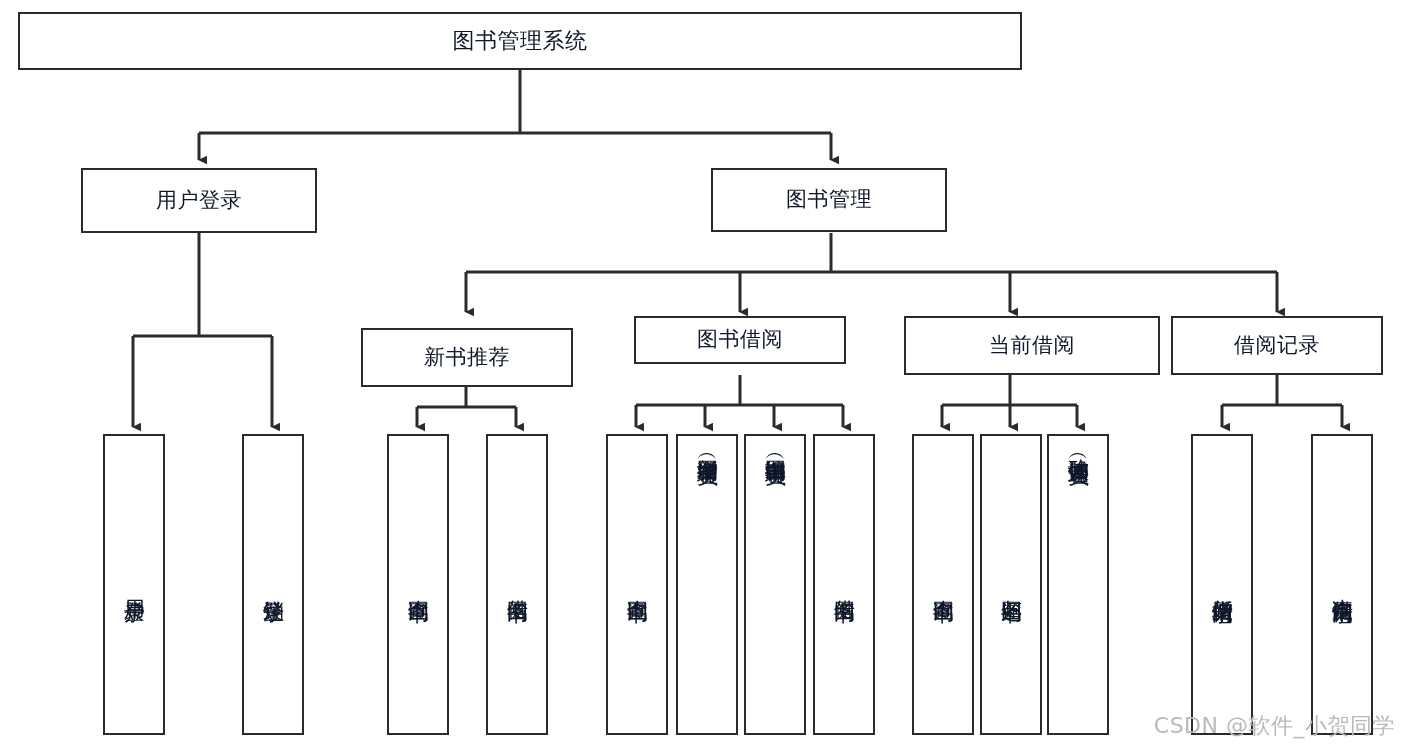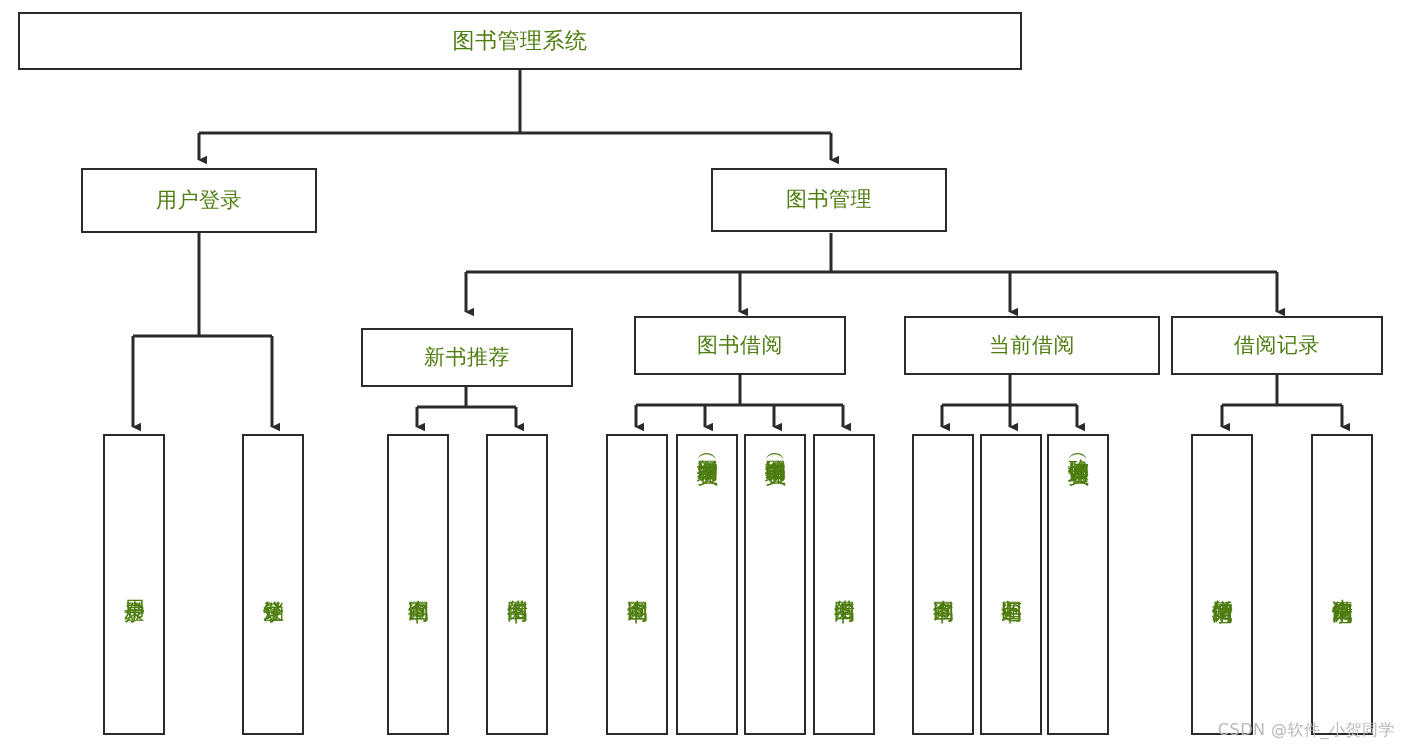--- a/index.html
+++ b/index.html
@@ -26,21 +26,21 @@
     height: 747px;
   }
   .node {
     position: absolute;
     box-sizing: border-box;
     border: 2.5px solid #2b2b2b;
     background: #ffffff;
     display: flex;
     align-items: center;
     justify-content: center;
-    color: #4d7c0f;
+    color: #0f172a;
   }
   .node.horiz .node-label {
     font-size: 21px;
     line-height: 1.2;
     letter-spacing: 0.5px;
     white-space: nowrap;
   }
   .node.vert {
     align-items: flex-start;
     justify-content: center;
@@ -58,21 +58,21 @@
     letter-spacing: 1px;
     white-space: nowrap;
   }
   #root-node .node-label {
     font-size: 22px;
   }
   #watermark {
     position: absolute;
     right: 10px;
     bottom: 6px;
-    font-size: 16px;
+    font-size: 22px;
     color: #b9b9b9;
     letter-spacing: 0.5px;
     white-space: nowrap;
     user-select: none;
   }
 </style>
 </head>
 <body>
 
 <div id="canvas">
@@ -134,21 +134,21 @@
   <div class="node horiz" style="left:81px; top:168px; width:236px; height:65px;">
     <span class="node-label">用户登录</span>
   </div>
   <div class="node horiz" style="left:711px; top:168px; width:236px; height:64px;">
     <span class="node-label">图书管理</span>
   </div>
 
   <div class="node horiz" style="left:361px; top:328px; width:212px; height:59px;text-align:right;">
     <span class="node-label">新书推荐</span>
   </div>
-  <div class="node horiz" style="left:634px; top:316px; width:212px; height:59px;justify-content:center;">
+  <div class="node horiz" style="left:634px; top:316px; width:212px; height:48px;justify-content:center;">
     <span class="node-label">图书借阅</span>
   </div>
   <div class="node horiz" style="left:904px; top:316px; width:256px; height:59px;">
     <span class="node-label">当前借阅</span>
   </div>
   <div class="node horiz" style="left:1171px; top:316px; width:212px; height:59px;">
     <span class="node-label">借阅记录</span>
   </div>
 
   <div class="node vert center-text" style="left:103px; top:434px; width:62px; height:301px;">

